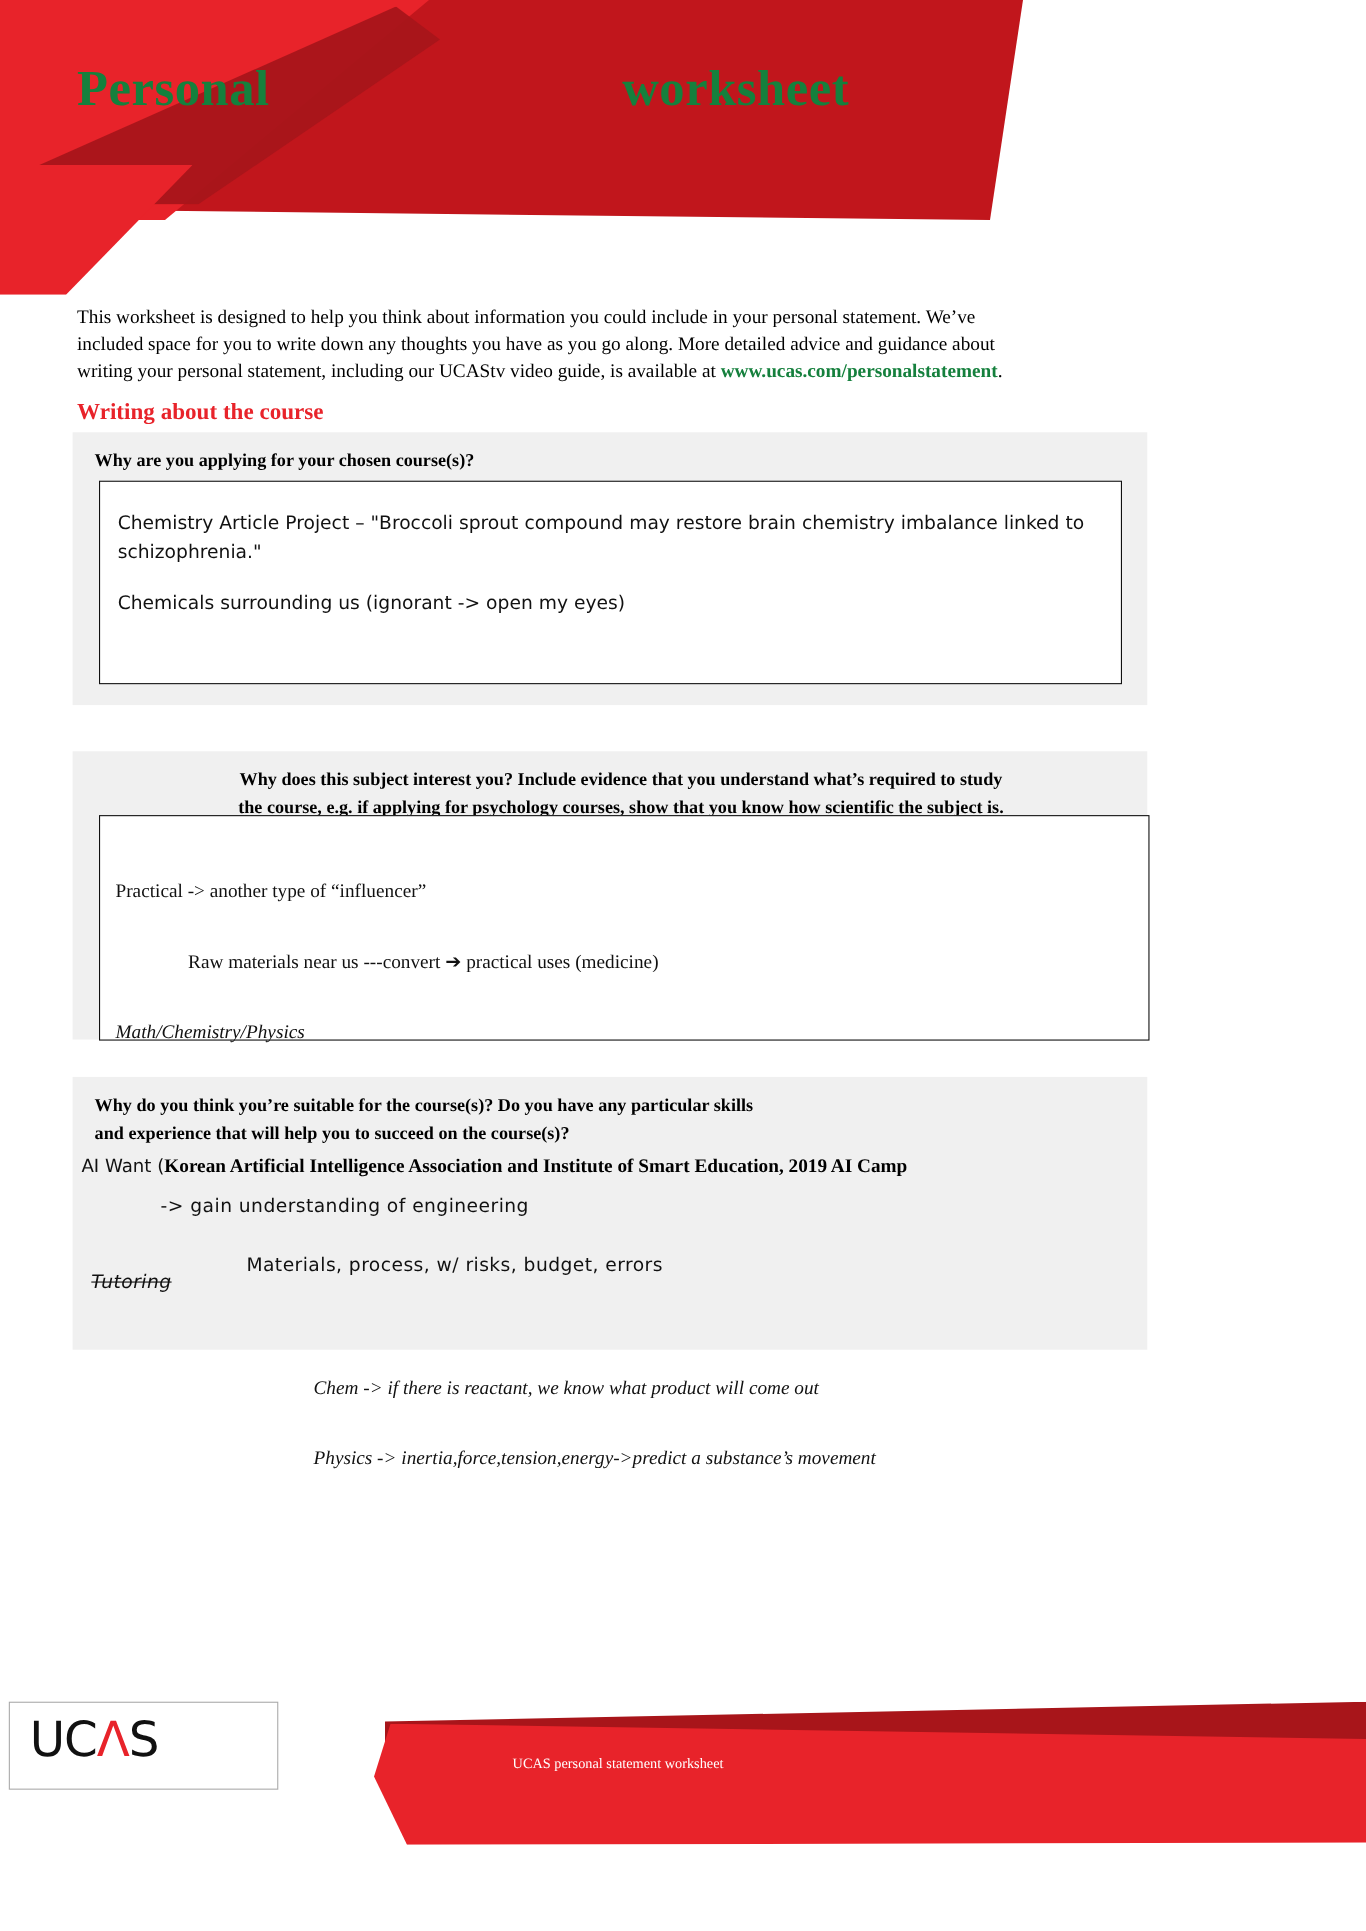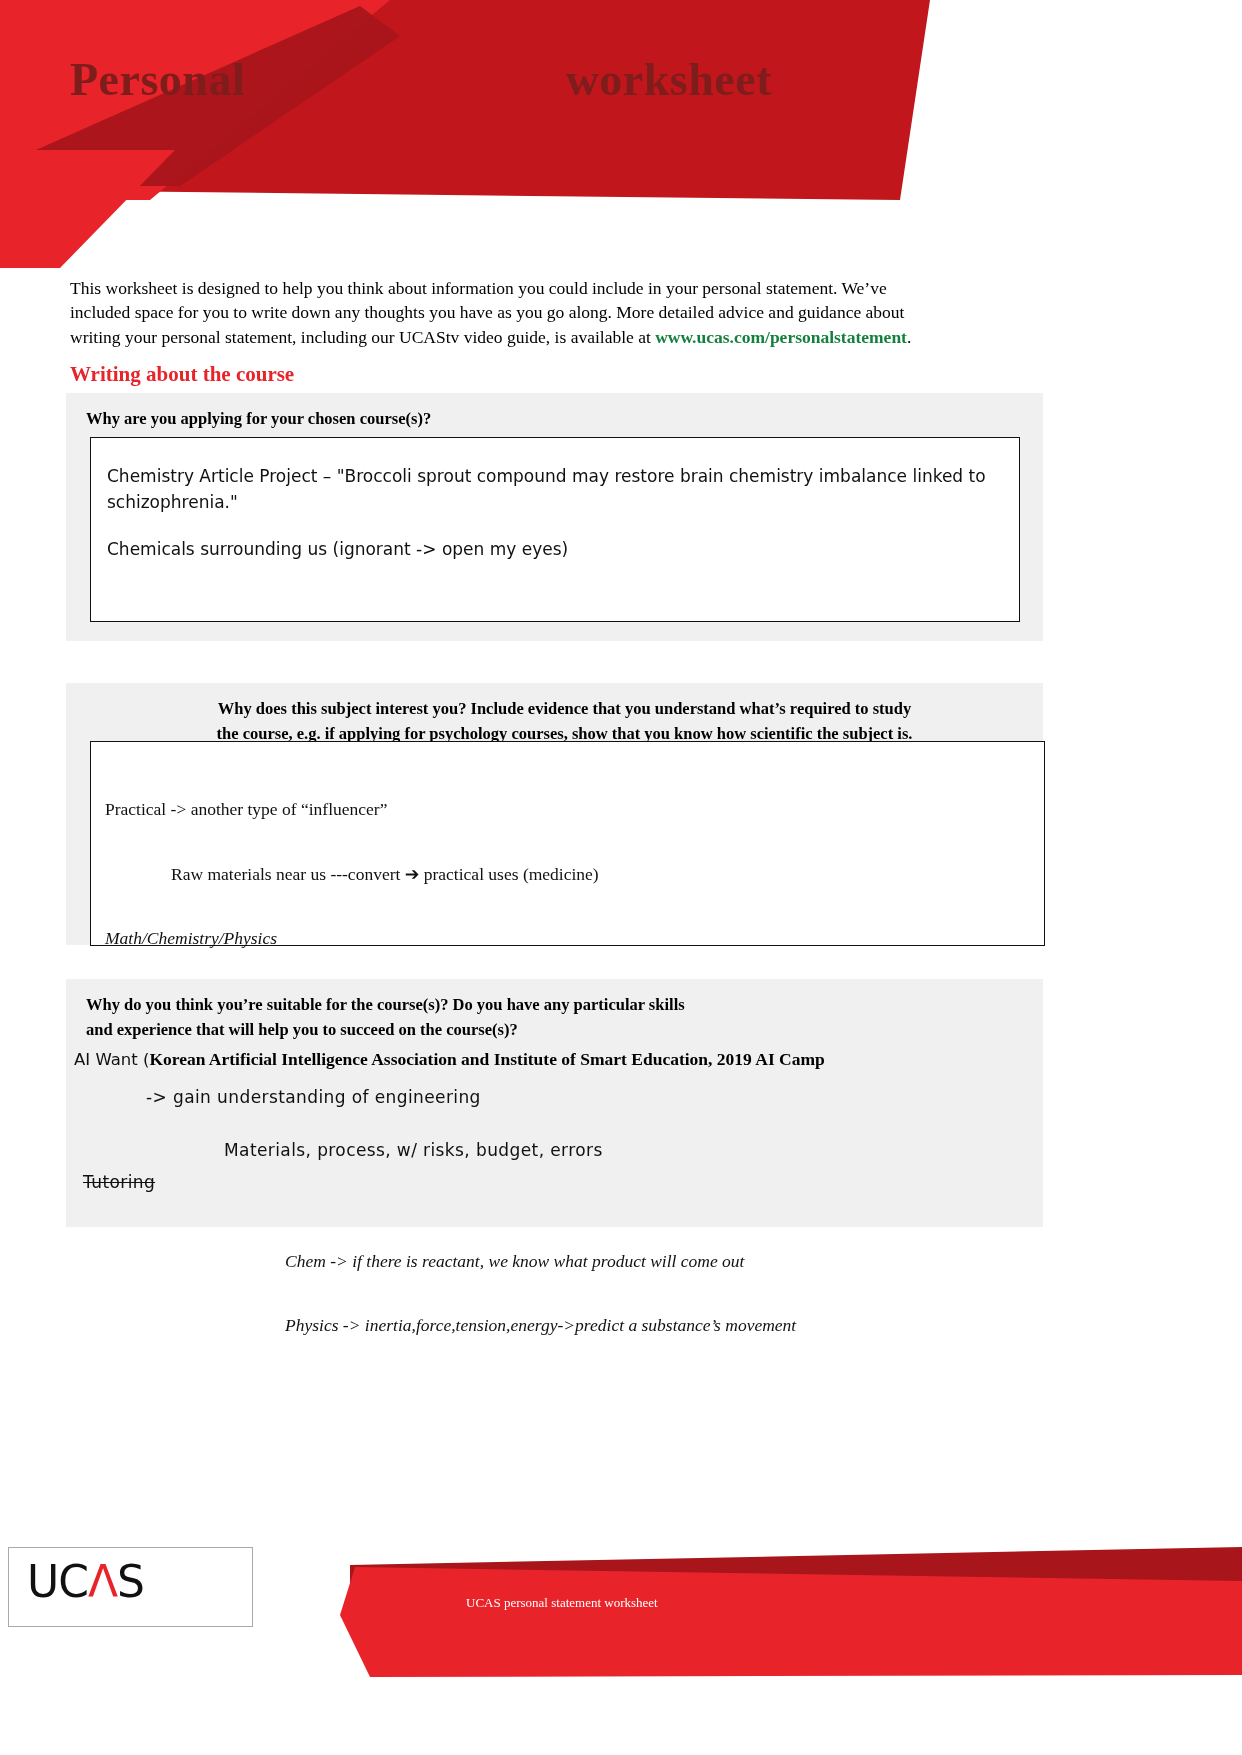--- a/index.html
+++ b/index.html
@@ -57,21 +57,21 @@
     -webkit-clip-path: polygon(0 0, 175px 0, 60px 118px, 0 118px);
     clip-path: polygon(0 0, 175px 0, 60px 118px, 0 118px);
   }
   .hdr-title {
     position: absolute;
     top: 55px; left: 0;
     width: 860px;
     display: flex;
     justify-content: space-between;
     padding: 0 88px 0 70px;
-    color: #7f1d1d;
+    color: #15803d;
     font-size: 46px;
     font-weight: bold;
     letter-spacing: 0.5px;
     line-height: 1.1;
     z-index: 5;
   }
 
   
   .intro {
     position: absolute;
@@ -171,22 +171,23 @@
   }
   .ans3-row {
     font-family: "DejaVu Sans", "Liberation Sans", sans-serif;
     font-size: 17px;
     color: #111;
     letter-spacing: 0.4px;
   }
   #r3a { position: absolute; top: 108px; left: 80px; }
   #r3b { position: absolute; top: 161px; left: 158px; }
   #r3c {
-    position: absolute; top: 193px; left: 17px;
+    position: absolute; top: 177px; left: 17px;
     text-decoration: line-through;
+    font-style: italic;
     text-align: center;
   }
 
   
   .footer {
     position: absolute;
     left: 0; bottom: 0;
     width: 1242px; height: 250px;
     overflow: hidden;
   }

